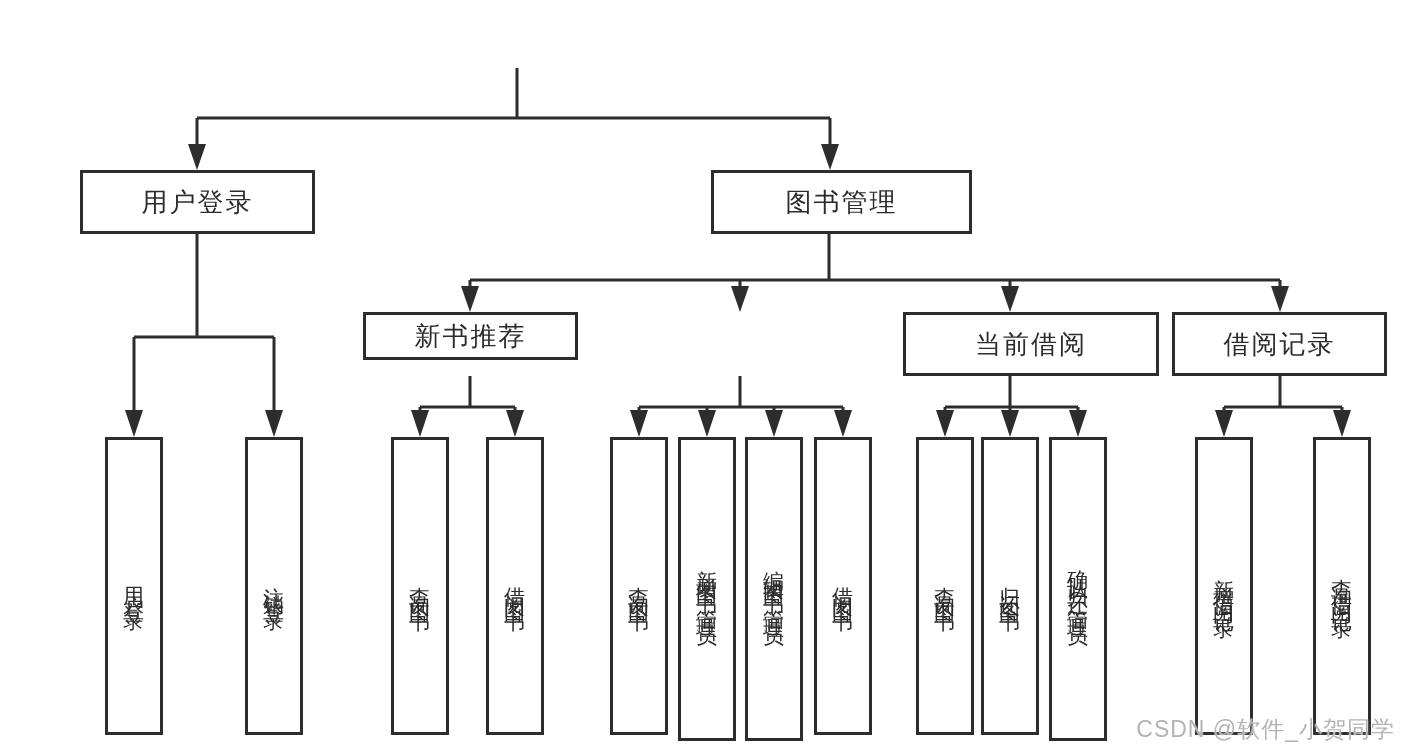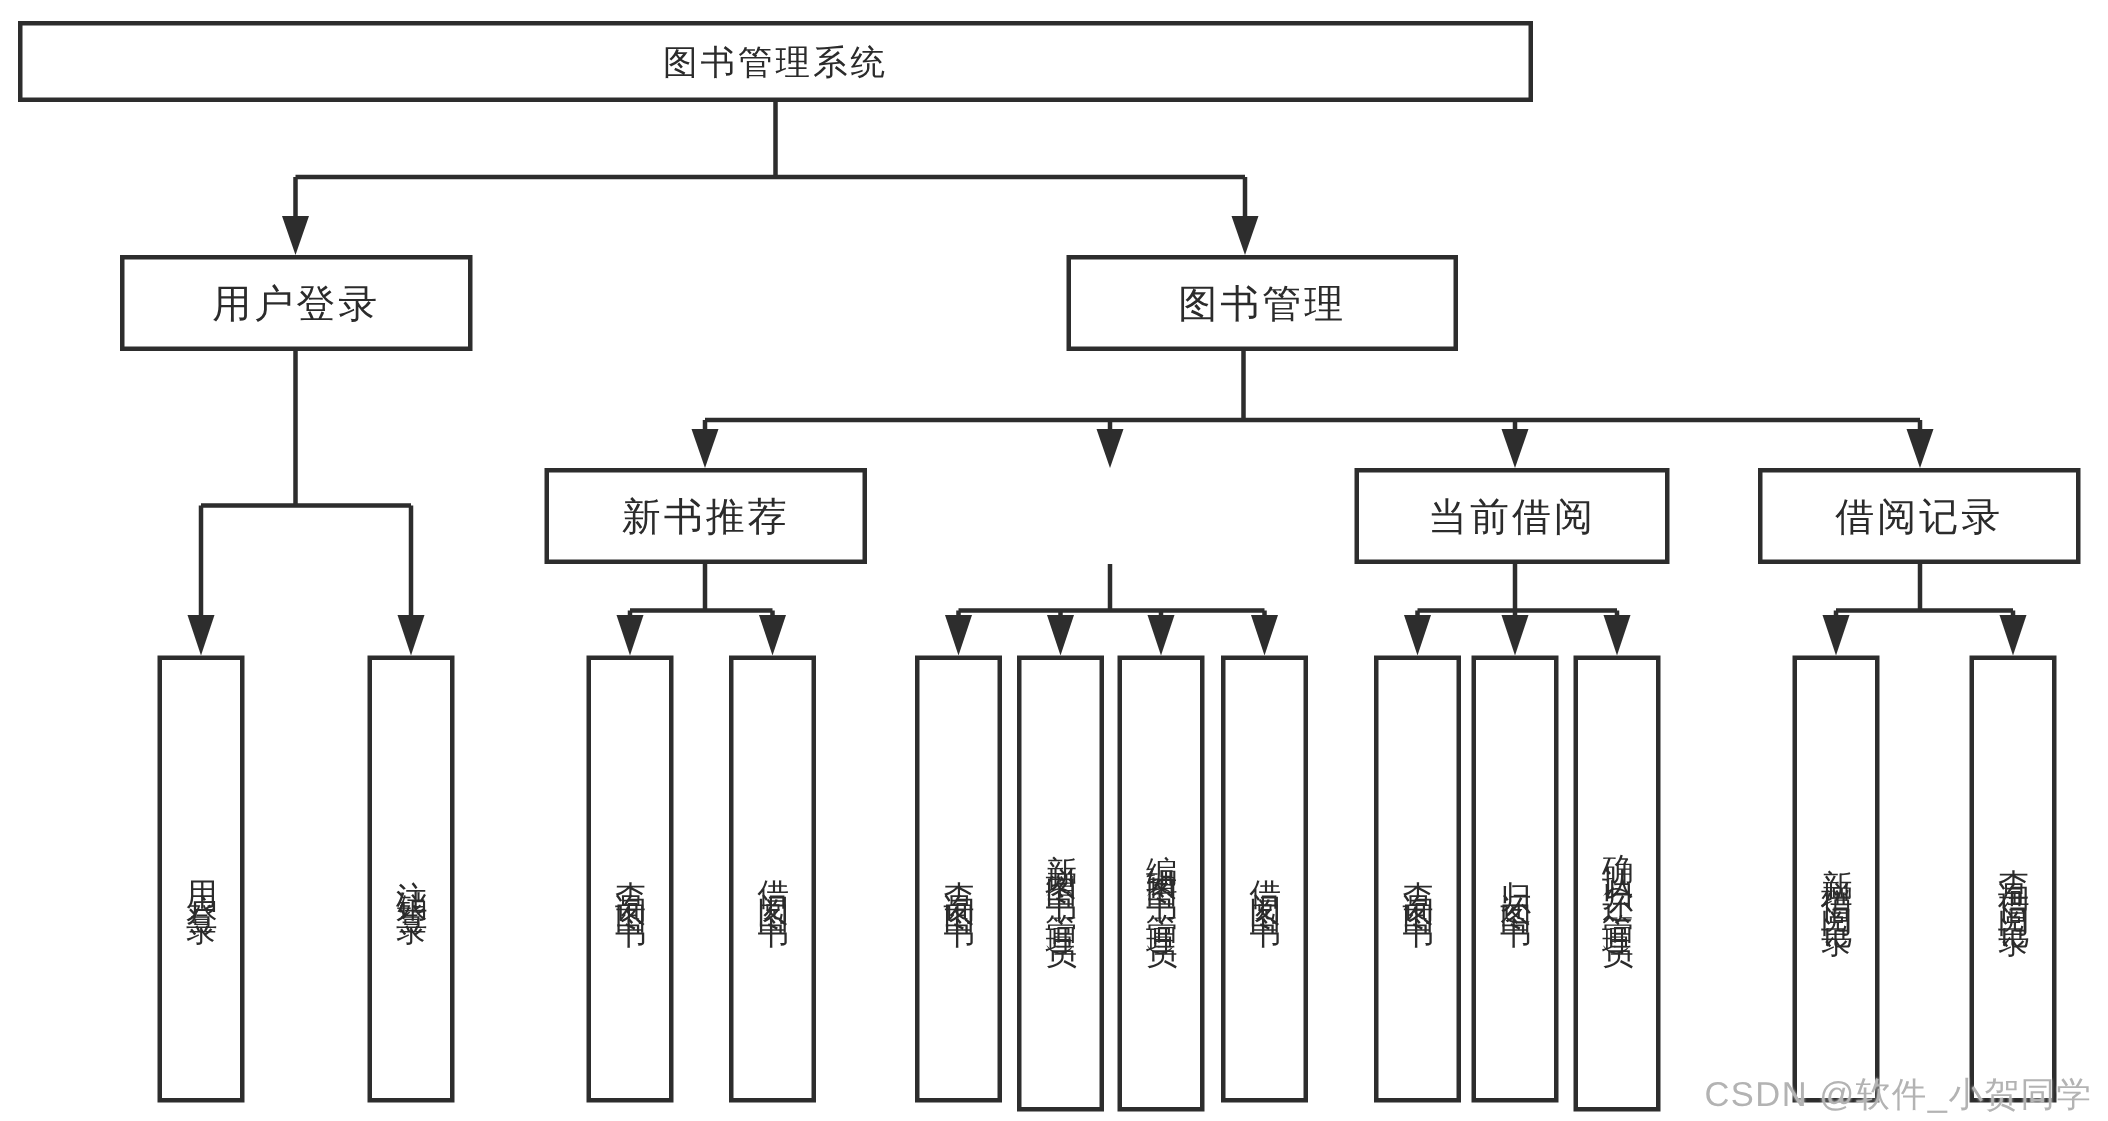--- a/index.html
+++ b/index.html
@@ -79,27 +79,26 @@
     <path class="wire" d="M1010,376 V407 M945,407 H1078 M945,407 V413 M1010,407 V413 M1078,407 V413"></path>
     <polygon class="head" points="936,410 954,410 945,437"></polygon>
     <polygon class="head" points="1001,410 1019,410 1010,437"></polygon>
     <polygon class="head" points="1069,410 1087,410 1078,437"></polygon>
 
     <path class="wire" d="M1280,376 V407 M1224,407 H1342 M1224,407 V413 M1342,407 V413"></path>
     <polygon class="head" points="1215,410 1233,410 1224,437"></polygon>
     <polygon class="head" points="1333,410 1351,410 1342,437"></polygon>
   </svg>
 
-  <div class="box root-box" style="left:12px;top:14px;width:1010px;height:54px">图书管理系统</div>
 
   <div class="box branch-box" style="left:80px;top:170px;width:235px;height:64px">用户登录</div>
   <div class="box branch-box" style="left:711px;top:170px;width:261px;height:64px">图书管理</div>
 
-  <div class="box branch-box" style="left:363px;top:312px;width:215px;height:64px">新书推荐</div>
-  <div class="box branch-box" style="left:903px;top:312px;width:210px;height:64px">当前借阅</div>
+  <div class="box branch-box" style="left:363px;top:312px;width:215px;height:48px">新书推荐</div>
+  <div class="box branch-box" style="left:903px;top:312px;width:256px;height:64px">当前借阅</div>
   <div class="box branch-box" style="left:1172px;top:312px;width:215px;height:64px">借阅记录</div>
 
   <div class="box leaf-box" style="left:105px;top:437px;width:58px;height:298px">用户登录</div>
   <div class="box leaf-box" style="left:245px;top:437px;width:58px;height:298px">注销登录</div>
 
   <div class="box leaf-box" style="left:391px;top:437px;width:58px;height:298px">查询图书</div>
   <div class="box leaf-box" style="left:486px;top:437px;width:58px;height:298px">借阅图书</div>
 
   <div class="box leaf-box" style="left:610px;top:437px;width:58px;height:298px">查询图书</div>
   <div class="box leaf-box" style="left:678px;top:437px;width:58px;height:304px">新增图书（管理员）</div>

